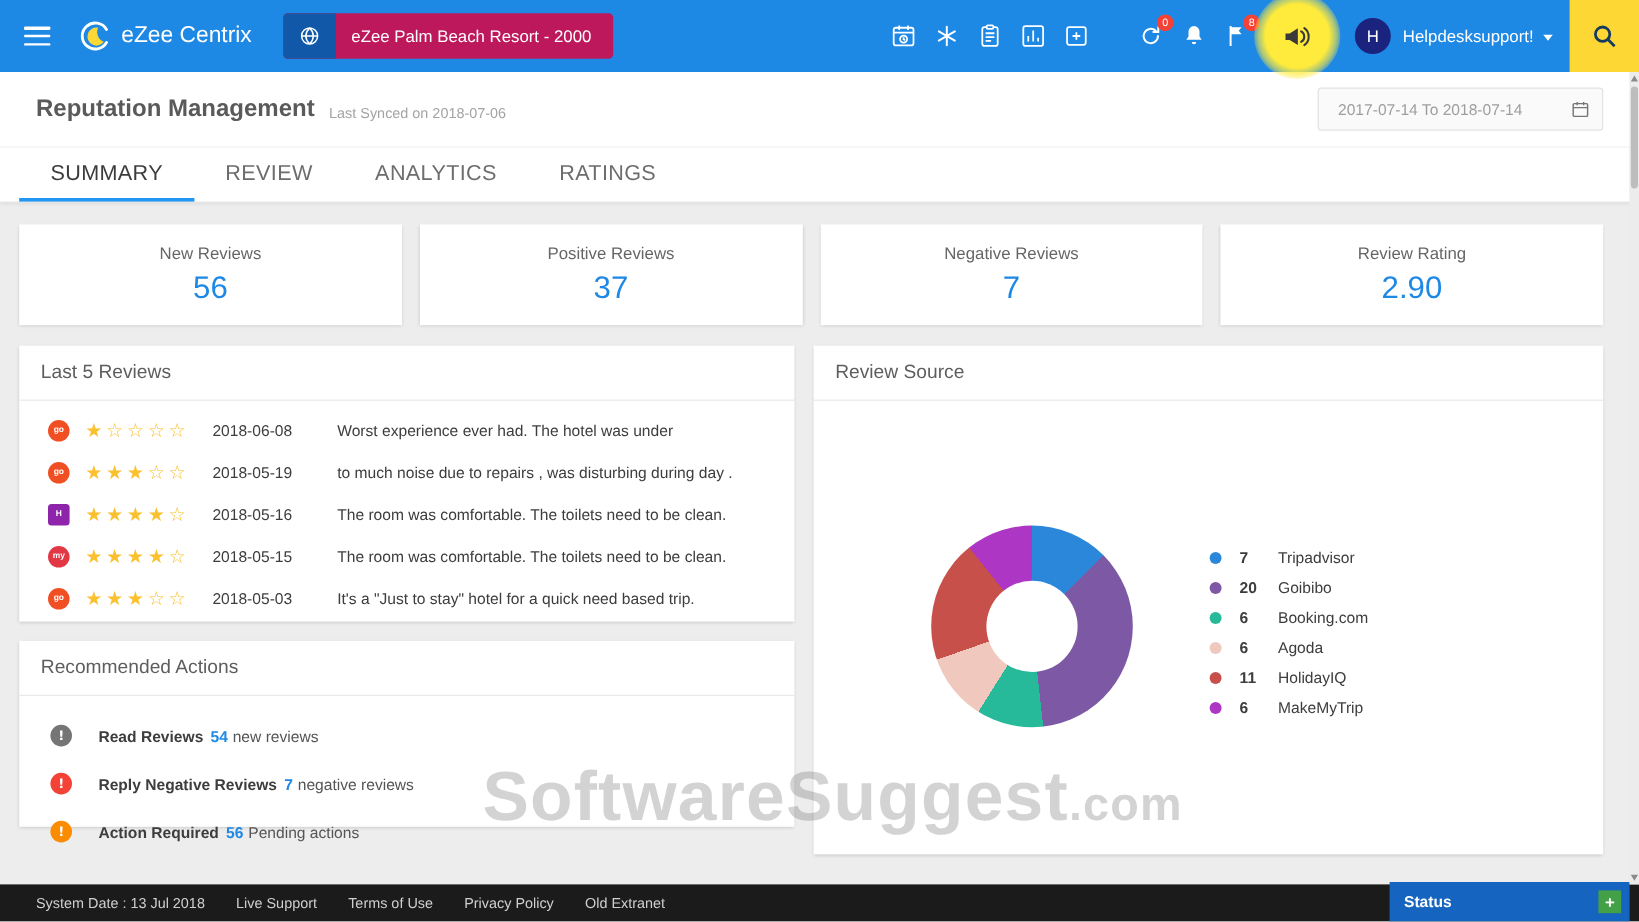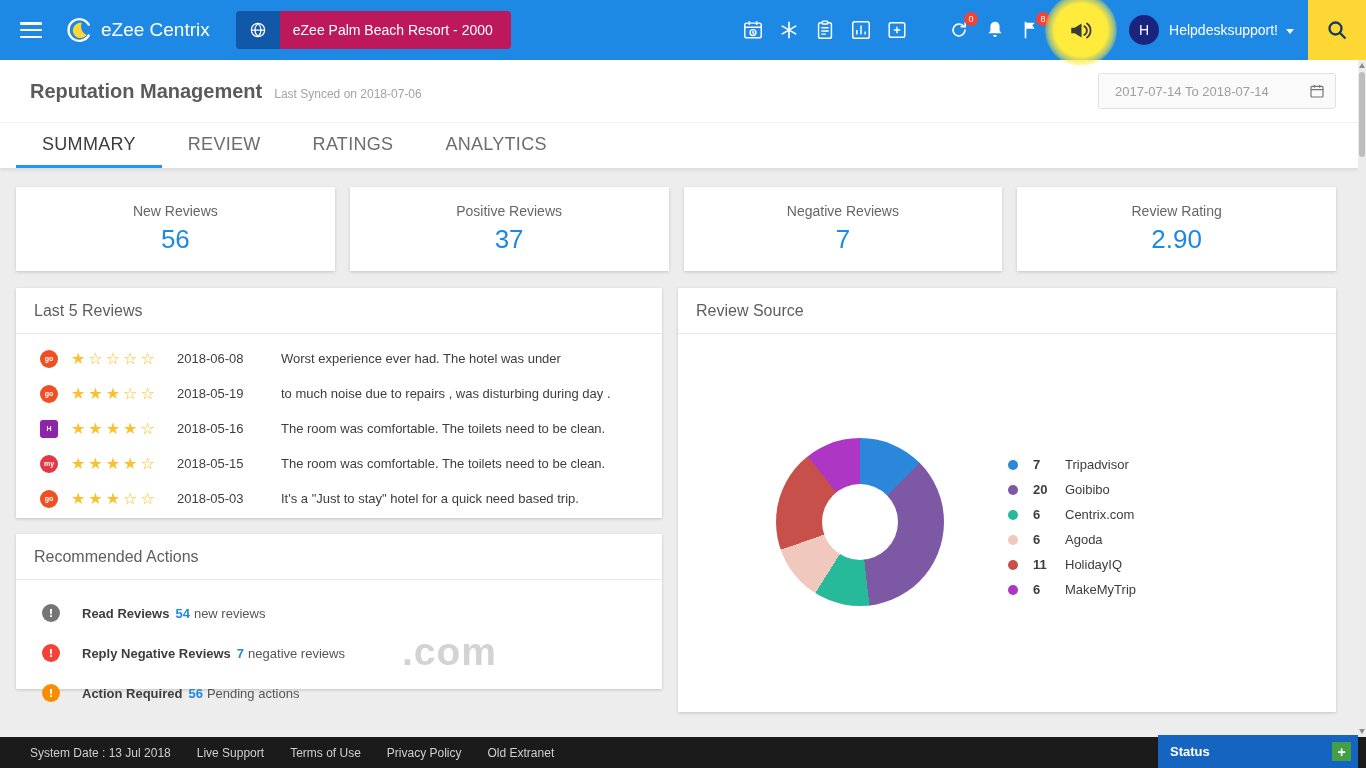--- a/index.html
+++ b/index.html
@@ -204,22 +204,22 @@
     <svg width="16" height="16" viewBox="0 0 24 24" fill="none" stroke="#757575" stroke-width="1.8">
         <rect x="3" y="5" width="18" height="16" rx="1.5"></rect>
         <path d="M3 10h18M8 3v4M16 3v4"></path>
       </svg>
   </div>
 </div>
 
 <div class="tab-bar">
     <div class="tab active">SUMMARY</div>
     <div class="tab">REVIEW</div>
+    <div class="tab">ANALYTICS</div>
     <div class="tab">RATINGS</div>
-    <div class="tab">ANALYTICS</div>
   </div>
 
 <div class="stat-cards">
     <div class="stat-card">
       <div class="stat-label">New Reviews</div>
       <div class="stat-value">56</div>
     </div>
     <div class="stat-card">
       <div class="stat-label">Positive Reviews</div>
       <div class="stat-value">37</div>
@@ -304,41 +304,42 @@
         <span class="llab">Tripadvisor</span>
       </div>
       <div class="legend-row">
         <span class="dot" style="background: rgb(125, 88, 164);"></span>
         <span class="lval">20</span>
         <span class="llab">Goibibo</span>
       </div>
       <div class="legend-row">
         <span class="dot" style="background: rgb(38, 185, 154);"></span>
         <span class="lval">6</span>
-        <span class="llab">Centrix.com</span>
+        <span class="llab">Booking.com</span>
       </div>
       <div class="legend-row">
         <span class="dot" style="background: rgb(240, 200, 189);"></span>
         <span class="lval">6</span>
         <span class="llab">Agoda</span>
       </div>
       <div class="legend-row">
         <span class="dot" style="background: rgb(199, 80, 75);"></span>
         <span class="lval">11</span>
         <span class="llab">HolidayIQ</span>
       </div>
       <div class="legend-row">
         <span class="dot" style="background: rgb(173, 54, 197);"></span>
         <span class="lval">6</span>
         <span class="llab">MakeMyTrip</span>
       </div>
     </div>
 </div>
 
 <div class="watermark">
+  <span class="wm-main">SoftwareSuggest</span>
   <span class="wm-com">.com</span>
 </div>
 
 <div class="footer">
   <span>System Date : 13 Jul 2018</span>
   <div class="footer" style="position:static;background:none;padding:0;height:auto;display:flex;gap:26px;">
       <span class="flink">Live Support</span>
       <span class="flink">Terms of Use</span>
       <span class="flink">Privacy Policy</span>
       <span class="flink">Old Extranet</span>

